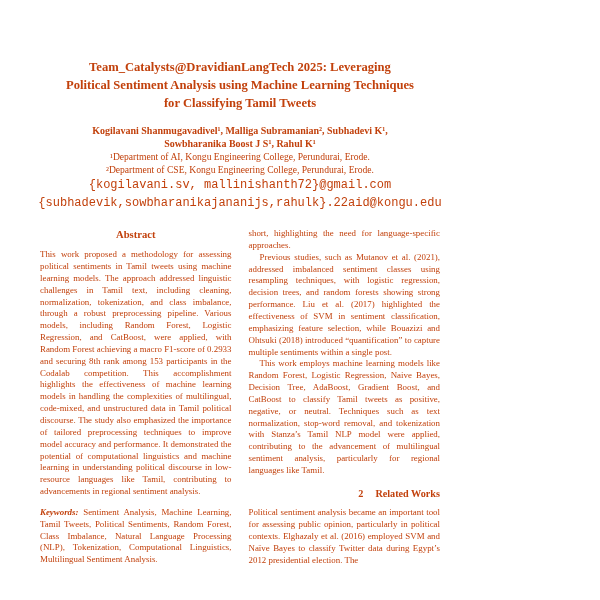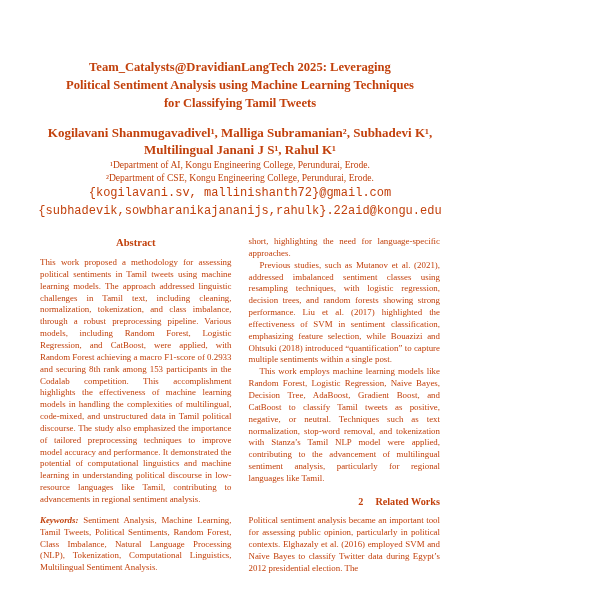--- a/index.html
+++ b/index.html
@@ -15,21 +15,21 @@
   }
   .header { text-align: center; padding-top: 59px; }
   .title {
     font-size: 12.6px;
     font-weight: bold;
     line-height: 1.42;
     margin: 0 66px;
   }
   .authors {
     margin-top: 11px;
-    font-size: 13px;
+    font-size: 10px;
     font-weight: bold;
     line-height: 1.32;
   }
   .affiliations {
     font-size: 9.6px;
     line-height: 1.32;
     margin-top: 1px;
   }
   .emails {
     font-family: Liberation Mono, monospace;
@@ -70,21 +70,21 @@
 </head>
 <body>
 
 <div class="page">
 
   <div class="header">
     <h1 class="title">Team_Catalysts@DravidianLangTech 2025: Leveraging Political Sentiment Analysis using Machine Learning Techniques for Classifying Tamil Tweets</h1>
 
     <div class="authors">
       <div>Kogilavani Shanmugavadivel¹, Malliga Subramanian², Subhadevi K¹,</div>
-      <div>Multilingual Janani J S¹, Rahul K¹</div>
+      <div>Sowbharanika Boost J S¹, Rahul K¹</div>
     </div>
 
     <div class="affiliations">
       <div>¹Department of AI, Kongu Engineering College, Perundurai, Erode.</div>
       <div>²Department of CSE, Kongu Engineering College, Perundurai, Erode.</div>
     </div>
 
     <div class="emails">
       <div>{kogilavani.sv, mallinishanth72}@gmail.com</div>
       <div>{subhadevik,sowbharanikajananijs,rahulk}.22aid@kongu.edu</div>

